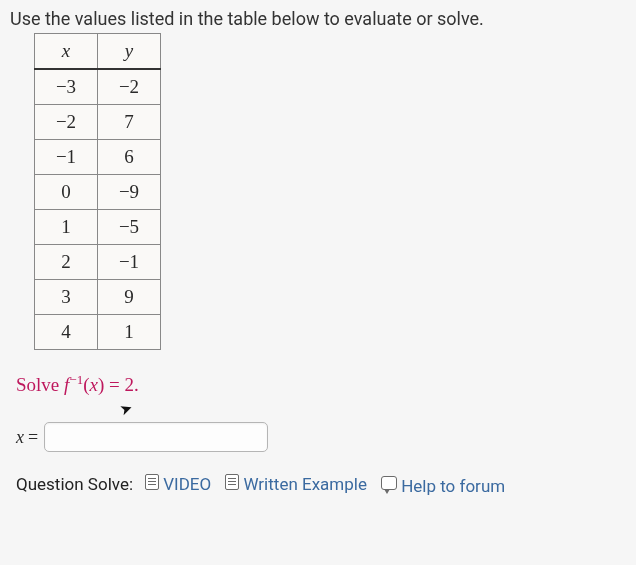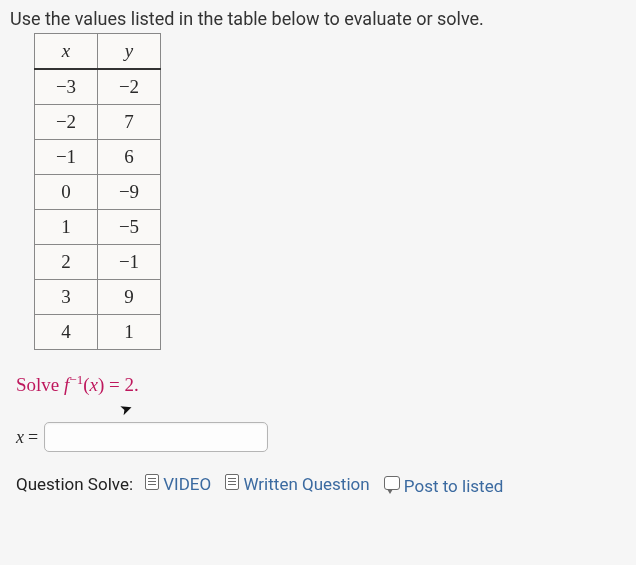--- a/index.html
+++ b/index.html
@@ -219,19 +219,19 @@
 </div>
 
 <div class="help-row">
   <span class="help-label">Question Solve:</span>
   <a href="#" class="help-link">
     <span class="page-icon"></span>
     <span>VIDEO</span>
   </a>
   <a href="#" class="help-link">
     <span class="page-icon"></span>
-    <span>Written Question</span>
+    <span>Written Example</span>
   </a>
   <a href="#" class="help-link">
     <span class="chat-icon"></span>
-    <span>Post to listed</span>
+    <span>Help to forum</span>
   </a>
 </div>
 
 </body></html>

